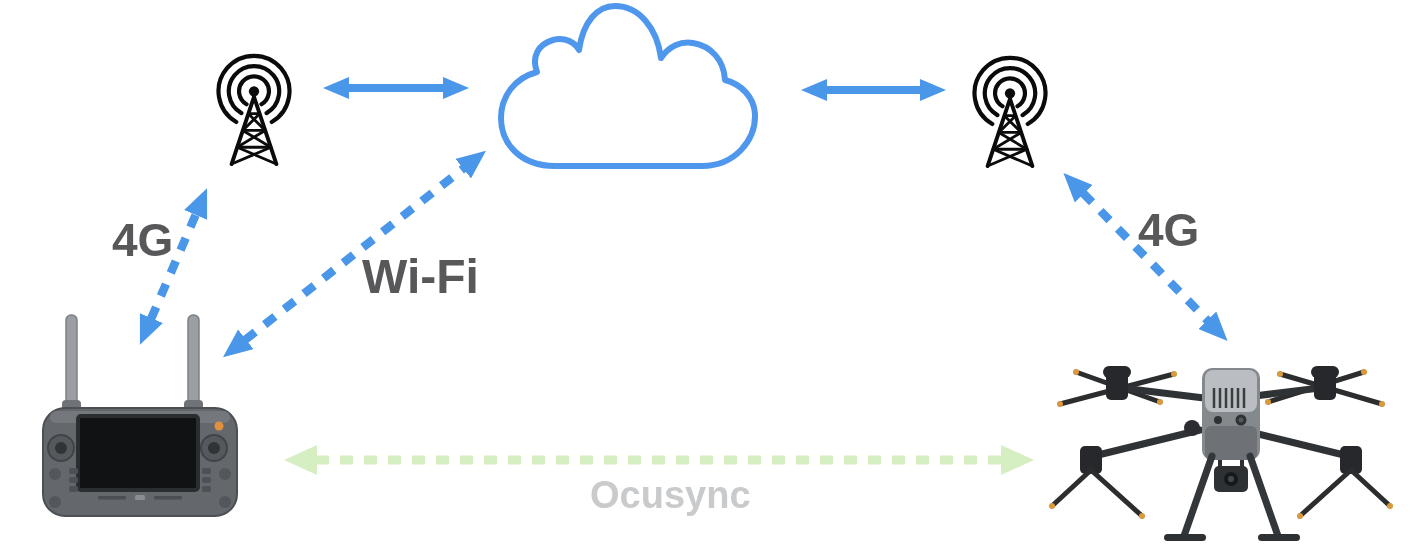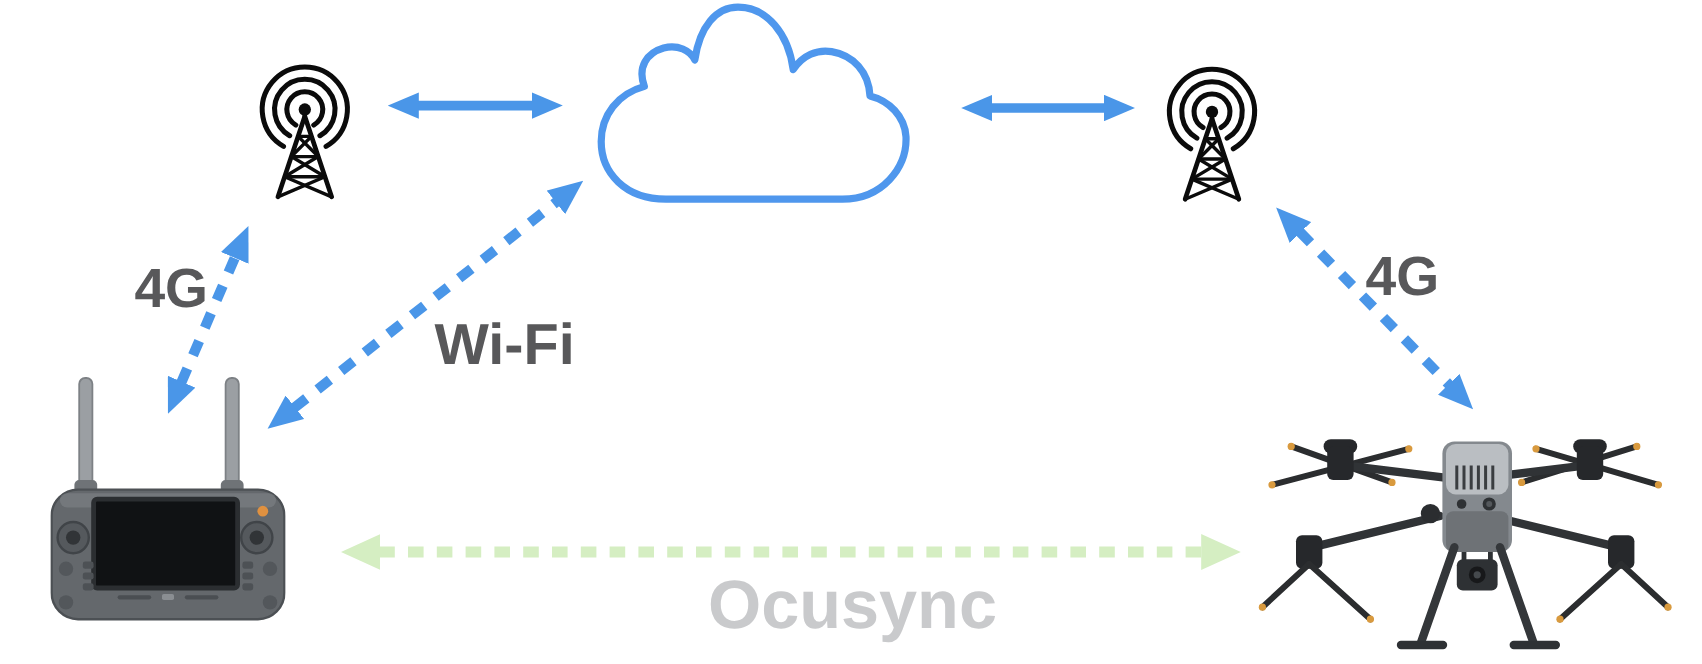--- a/index.html
+++ b/index.html
@@ -98,23 +98,23 @@
              C 86,22 100,6 118,6
              C 142,6 160,28 164,58
              C 172,46 184,41 196,43
              C 214,46 227,60 228,80
              C 244,84 257,97 258,114
              C 259,140 238,166 205,166
              Z" fill="#ffffff" stroke="var(--cloud-stroke)" stroke-width="6" stroke-linejoin="round" stroke-linecap="round"></path>
   </svg>
 
   <div class="label" style="left:112px;top:217px;font-size:46px;">4G</div>
-  <div class="label" style="left:362px;top:264px;font-size:48px;">Wi-Fi</div>
+  <div class="label" style="left:362px;top:253px;font-size:48px;">Wi-Fi</div>
   <div class="label" style="left:1138px;top:207px;font-size:46px;">4G</div>
-  <div class="label light" style="left:590px;top:476px;width:190px;text-align:center;font-size:57px;">Ocusync</div>
+  <div class="label light" style="left:590px;top:476px;width:190px;text-align:left;font-size:38px;">Ocusync</div>
 
   <svg class="abs" style="left:42px;top:312px;" width="196" height="206" viewBox="0 0 196 206">
 
     <g>
       <rect x="24" y="3" width="11" height="98" rx="5" fill="#9b9fa3" stroke="#7d8185" stroke-width="1.5"></rect>
       <rect x="146" y="3" width="11" height="98" rx="5" fill="#9b9fa3" stroke="#7d8185" stroke-width="1.5"></rect>
       <rect x="20" y="88" width="19" height="16" rx="4" fill="#6f7377"></rect>
       <rect x="142" y="88" width="19" height="16" rx="4" fill="#6f7377"></rect>
     </g>
 

